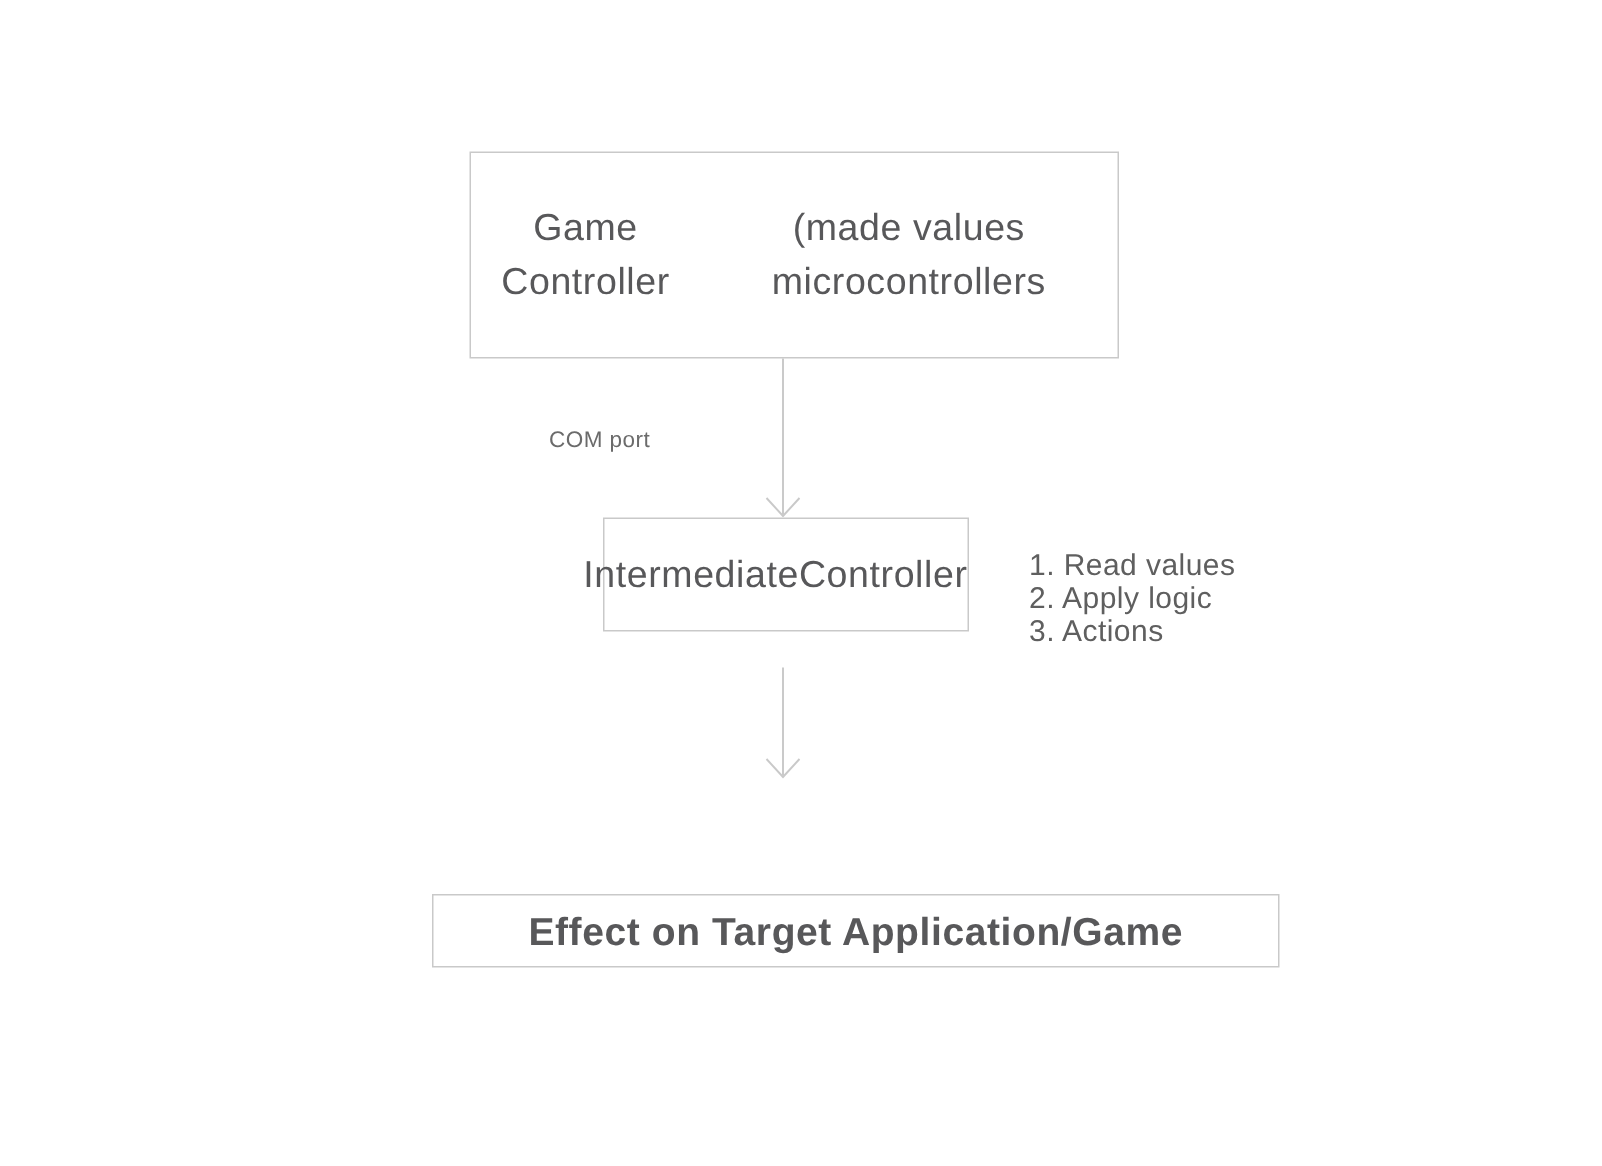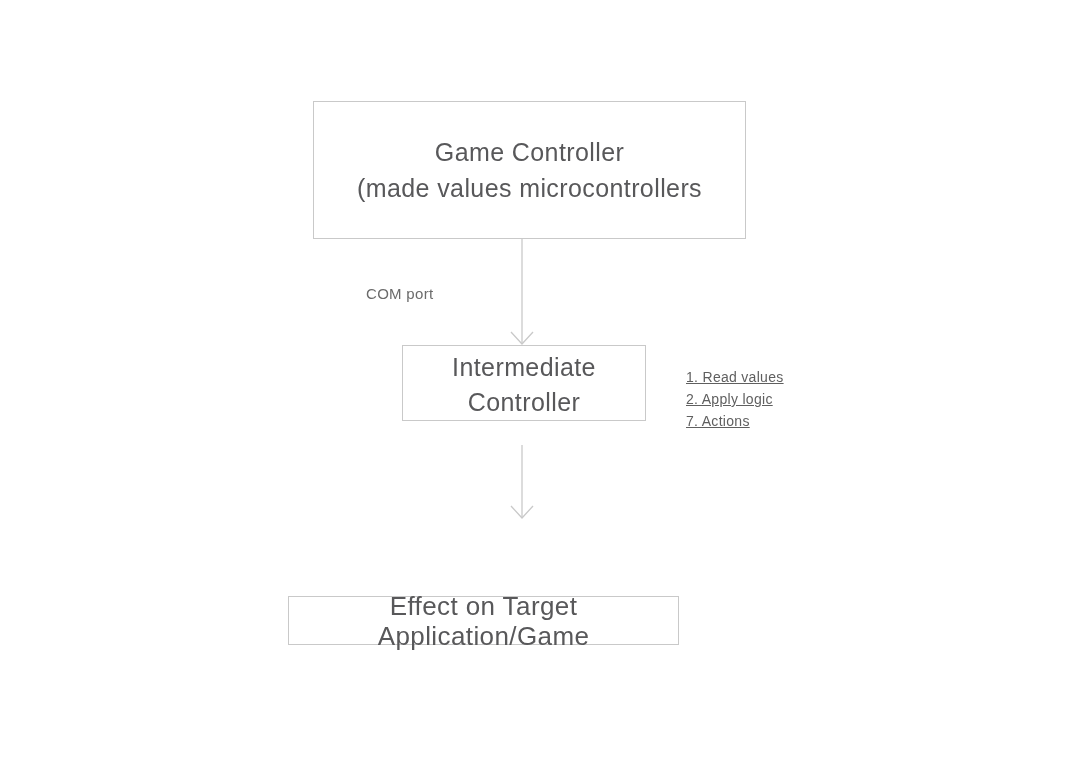--- a/index.html
+++ b/index.html
@@ -21,21 +21,21 @@
     width:1068px;
     height:777px;
     background:var(--background);
     overflow:hidden;
   }
   .flow-box{
     position:absolute;
     border:1px solid var(--box-border);
     background:var(--background);
     display:flex;
-    flex-direction:column;
+    flex-direction:row;
     align-items:center;
     justify-content:center;
     text-align:center;
     color:var(--box-text);
     letter-spacing:0.4px;
   }
   .box-game-controller{
     left:313px; top:101px;
     width:433px; height:138px;
     font-size:25px;
@@ -43,47 +43,47 @@
   }
   .box-intermediate{
     left:402px; top:345px;
     width:244px; height:76px;
     font-size:25px;
     line-height:35px;
     justify-content:flex-end;
   }
   .box-effect{
     left:288px; top:596px;
-    width:391px; height:49px;
+    width:565px; height:49px;
     font-size:26px;
     line-height:30px;
+    font-weight:bold;
   }
   .arrow-svg{
     position:absolute;
     overflow:visible;
   }
   .arrow-com-port{ left:509px; top:239px; }
   .arrow-trigger{ left:509px; top:445px; }
   .com-port-label{
     position:absolute;
     left:366px; top:285px;
     width:150px;
     text-align:left;
     font-size:15px;
     color:var(--label-text);
     letter-spacing:0.3px;
   }
   .steps-list{
     position:absolute;
     left:686px; top:366px;
-    font-size:14px;
+    font-size:20px;
     line-height:22px;
     color:var(--list-text);
     letter-spacing:0.3px;
-    text-decoration:underline;
   }
   .trigger-note{
     position:absolute;
     left:290px; top:524px;
     width:480px;
     text-align:center;
     font-size:15px;
     line-height:22px;
     color:var(--note-text);
     letter-spacing:0.3px;
@@ -107,21 +107,21 @@
   <div class="com-port-label">COM port</div>
 
   <div class="flow-box box-intermediate">
     <div>Intermediate</div>
     <div>Controller</div>
   </div>
 
   <div class="steps-list">
     <div>1. Read values</div>
     <div>2. Apply logic</div>
-    <div>7. Actions</div>
+    <div>3. Actions</div>
   </div>
 
   <svg class="arrow-svg arrow-trigger" width="26" height="74">
     <line x1="13" y1="0" x2="13" y2="72" style="stroke:var(--arrow);stroke-width:1.3" fill="none"></line>
     <polyline points="2,61 13,73 24,61" style="stroke:var(--arrow);stroke-width:1.3" fill="none"></polyline>
   </svg>
 
 
   <div class="flow-box box-effect">
     <div>Effect on Target Application/Game</div>

